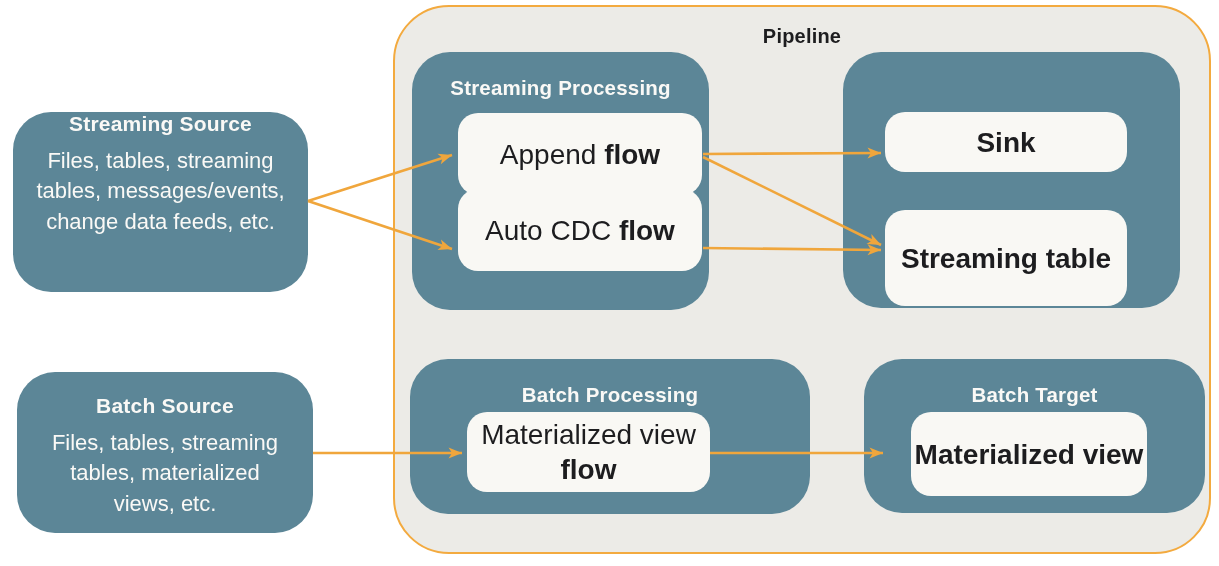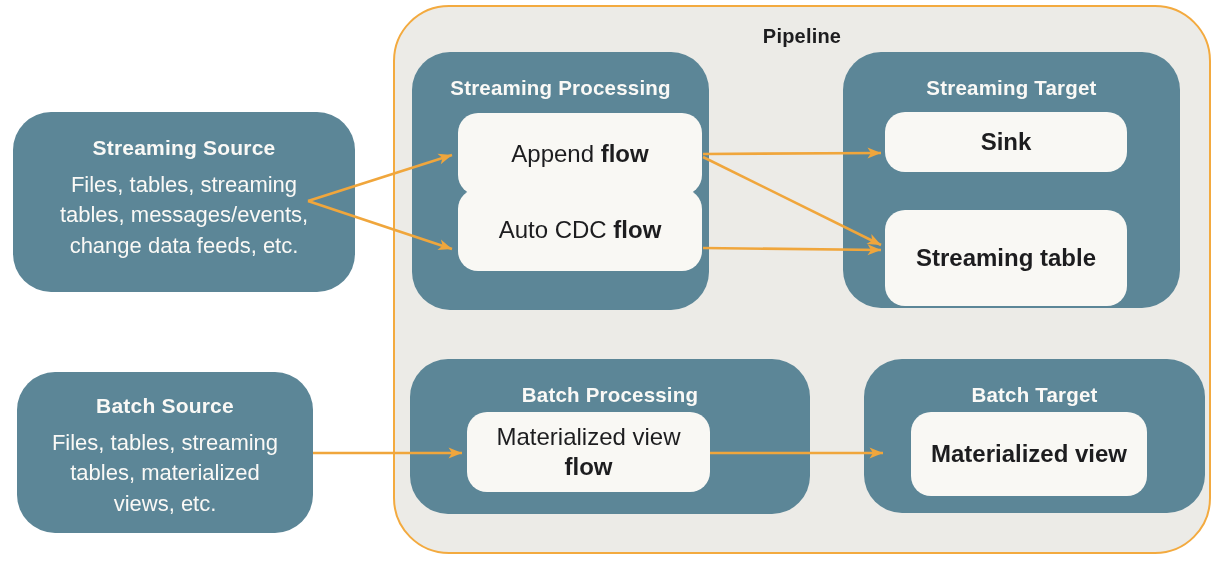--- a/index.html
+++ b/index.html
@@ -26,21 +26,21 @@
     font-weight: bold;
     font-size: 21px;
     letter-spacing: 0.2px;
   }
   .src-box .src-body {
     font-size: 22px;
     line-height: 1.38;
     white-space: pre-line;
     margin: 10px auto 0 auto;
   }
-  #streaming-source { left: 13px; top: 112px; width: 342px; height: 180px; padding-top: 24px; }
+  #streaming-source { left: 13px; top: 112px; width: 295px; height: 180px; }
   #batch-source     { left: 17px; top: 372px; width: 296px; height: 161px; padding-top: 22px; }
 
   
   .pipeline {
     position: absolute;
     left: 393px; top: 5px;
     width: 818px; height: 549px;
     background: var(--panel-bg, #ECEBE7);
     border: 2px solid var(--panel-border, #F3AA3F);
     border-radius: 56px;
@@ -79,21 +79,21 @@
 
   
   .card {
     position: absolute;
     background: var(--card-bg, #F9F8F4);
     border-radius: 20px;
     display: flex;
     align-items: center;
     justify-content: center;
     text-align: center;
-    font-size: 24px;
+    font-size: 28px;
     line-height: 1.25;
     color: var(--text-dark, #1D1D1F);
   }
   .card b { font-weight: bold; }
   .card.two-line .card-text { display: block; }
 
   #card-append-flow     { left: 46px; top: 61px;  width: 244px; height: 82px; }
   #card-auto-cdc-flow   { left: 46px; top: 137px; width: 244px; height: 82px; text-align: center; }
   #card-sink            { left: 42px; top: 60px;  width: 242px; height: 60px; }
   #card-streaming-table { left: 42px; top: 158px; width: 242px; height: 96px; }
@@ -139,21 +139,20 @@
         </div>
       </div>
       <div class="card" id="card-auto-cdc-flow">
         <div>
           <span class="card-text">Auto CDC </span><b>flow</b>
         </div>
       </div>
     </div>
 
     <div class="group" id="group-streaming-target">
-      <div class="group-title">Streaming Target</div>
       <div class="card" id="card-sink">
         <div>
           <span class="card-text"></span><b>Sink</b>
         </div>
       </div>
       <div class="card" id="card-streaming-table">
         <div>
           <span class="card-text"></span><b>Streaming table</b>
         </div>
       </div>

